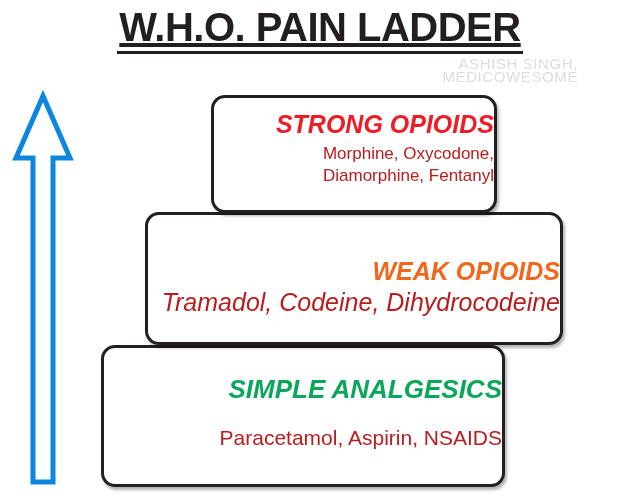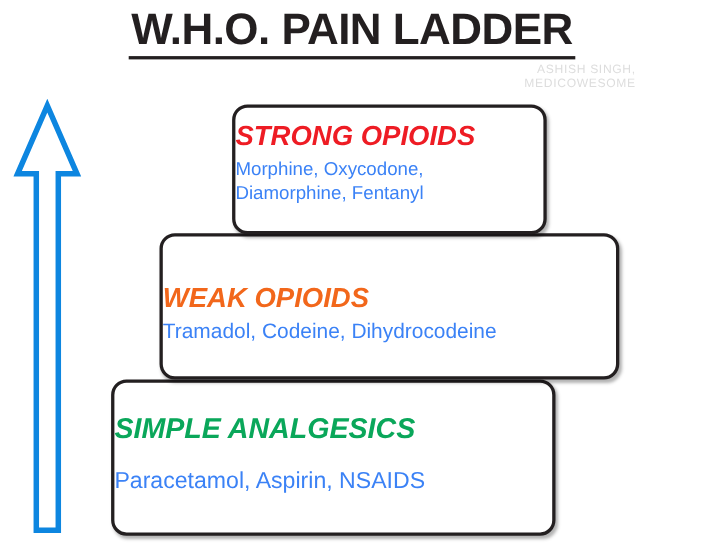--- a/index.html
+++ b/index.html
@@ -29,31 +29,32 @@
     display: inline-block;
     font-family: "Liberation Sans", sans-serif;
     font-weight: bold;
     font-size: 40px;
     line-height: 46px;
     letter-spacing: -0.5px;
     color: #231f20;
     border-bottom: 3px solid #231f20;
     padding: 0 2px 1px 2px;
     white-space: nowrap;
+    text-decoration: underline;
   }
 
   
   .credit {
     position: absolute;
     right: 62px;
     top: 57px;
     width: 220px;
     text-align: right;
     font-family: "Liberation Sans", sans-serif;
-    font-size: 11px;
+    font-size: 15px;
     line-height: 13px;
     letter-spacing: 0.6px;
     color: #dddddd;
     white-space: pre-line;
   }
 
   
   .arrow {
     position: absolute;
     left: 12px;
@@ -64,33 +65,33 @@
   .arrow svg { display: block; }
 
   
   .step {
     position: absolute;
     box-sizing: border-box;
     background: #ffffff;
     border: 3px solid #231f20;
     border-radius: 14px;
     box-shadow: 2px 3px 3px rgba(0,0,0,0.30);
-    text-align: left;
+    text-align: right;
     z-index: 2;
   }
   .step-title {
     font-family: "Liberation Sans", sans-serif;
     font-weight: bold;
     font-style: italic;
     letter-spacing: 0px;
     white-space: nowrap;
   }
   .step-body {
     font-family: "Liberation Sans", sans-serif;
-    color: #3b82f6;
+    color: #b91c1c;
   }
 
   
   #step-strong {
     left: 211px;
     top: 95px;
     width: 286px;
     height: 118px;
     z-index: 5;
   }
@@ -114,23 +115,24 @@
     height: 133px;
     z-index: 4;
   }
   #step-weak .step-title {
     font-size: 25px;
     line-height: 30px;
     color: #f2671b;
     margin-top: 41px;
   }
   #step-weak .step-body {
-    font-size: 19px;
+    font-size: 25px;
     line-height: 24px;
     margin-top: 4px;
+    font-style: italic;
   }
 
   
   #step-simple {
     left: 101px;
     top: 345px;
     width: 404px;
     height: 142px;
     z-index: 3;
   }

